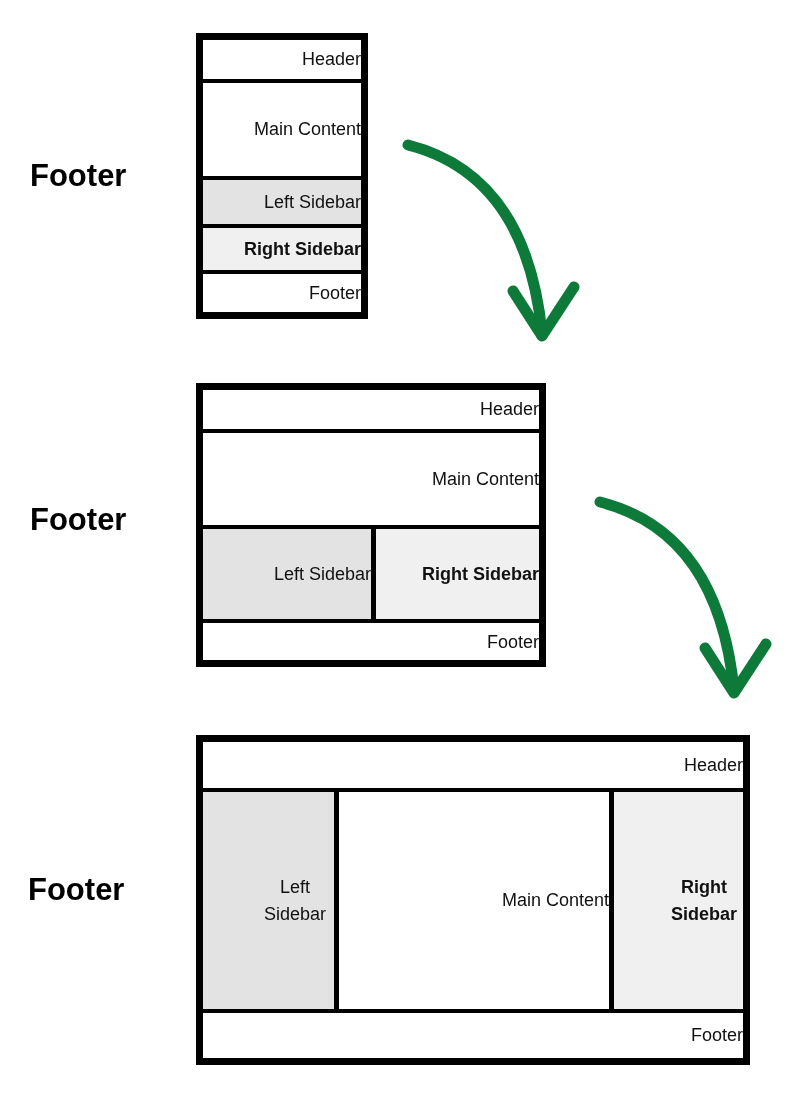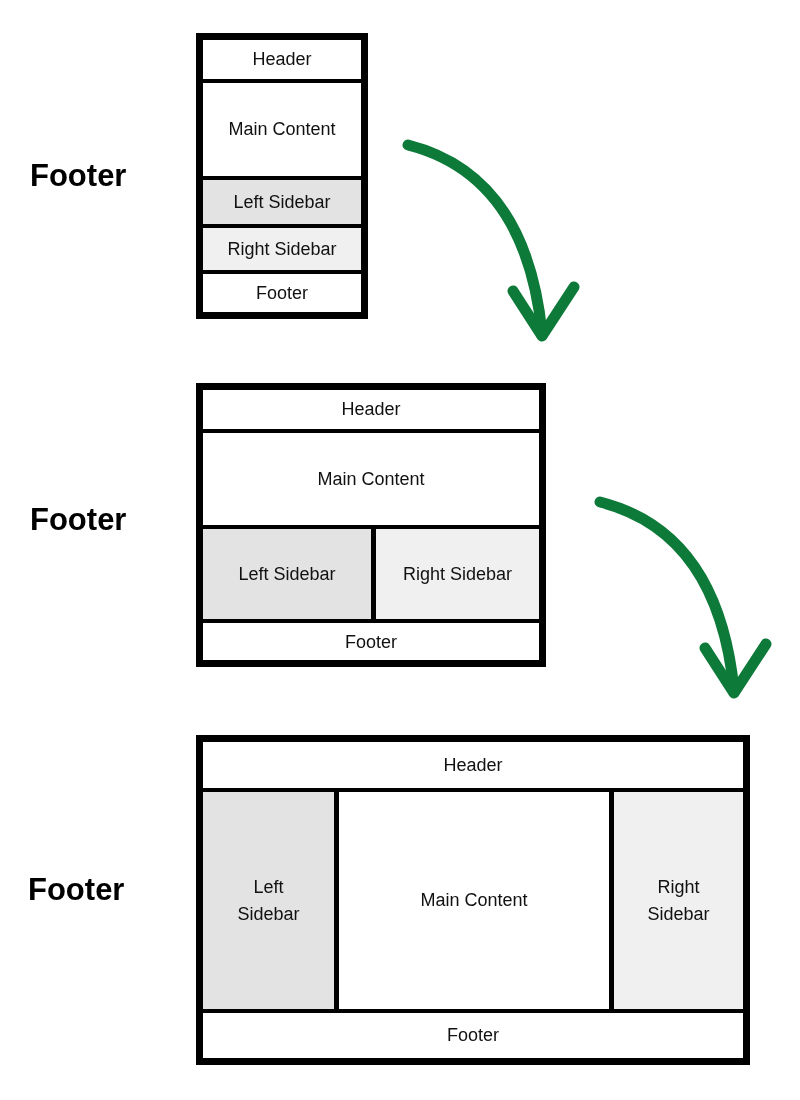--- a/index.html
+++ b/index.html
@@ -40,29 +40,29 @@
     gap:4px;
   }
   #frame-mobile{left:196px;top:33px;width:172px;height:286px;}
   #frame-tablet{left:196px;top:383px;width:350px;height:284px;}
   #frame-desktop{left:196px;top:735px;width:554px;height:330px;}
 
   .sec{
     background:var(--section-bg);
     display:flex;
     align-items:center;
-    justify-content:center;
+    justify-content:flex-end;
     font-size:18px;
     color:var(--text);
     text-align:center;
     min-height:0;
     line-height:1.45;
   }
   .sec.gray-left{background:var(--left-sidebar-bg);}
-  .sec.gray-right{background:var(--right-sidebar-bg);}
+  .sec.gray-right{background:var(--right-sidebar-bg);font-weight:bold;}
   .row{
     display:flex;
     flex-direction:row;
     gap:5px;
     min-height:0;
   }
   .narrow span{display:inline-block;max-width:78px;}
 
   .arrow-svg{position:absolute;}
   #arrow-1{left:398px;top:135px;}

